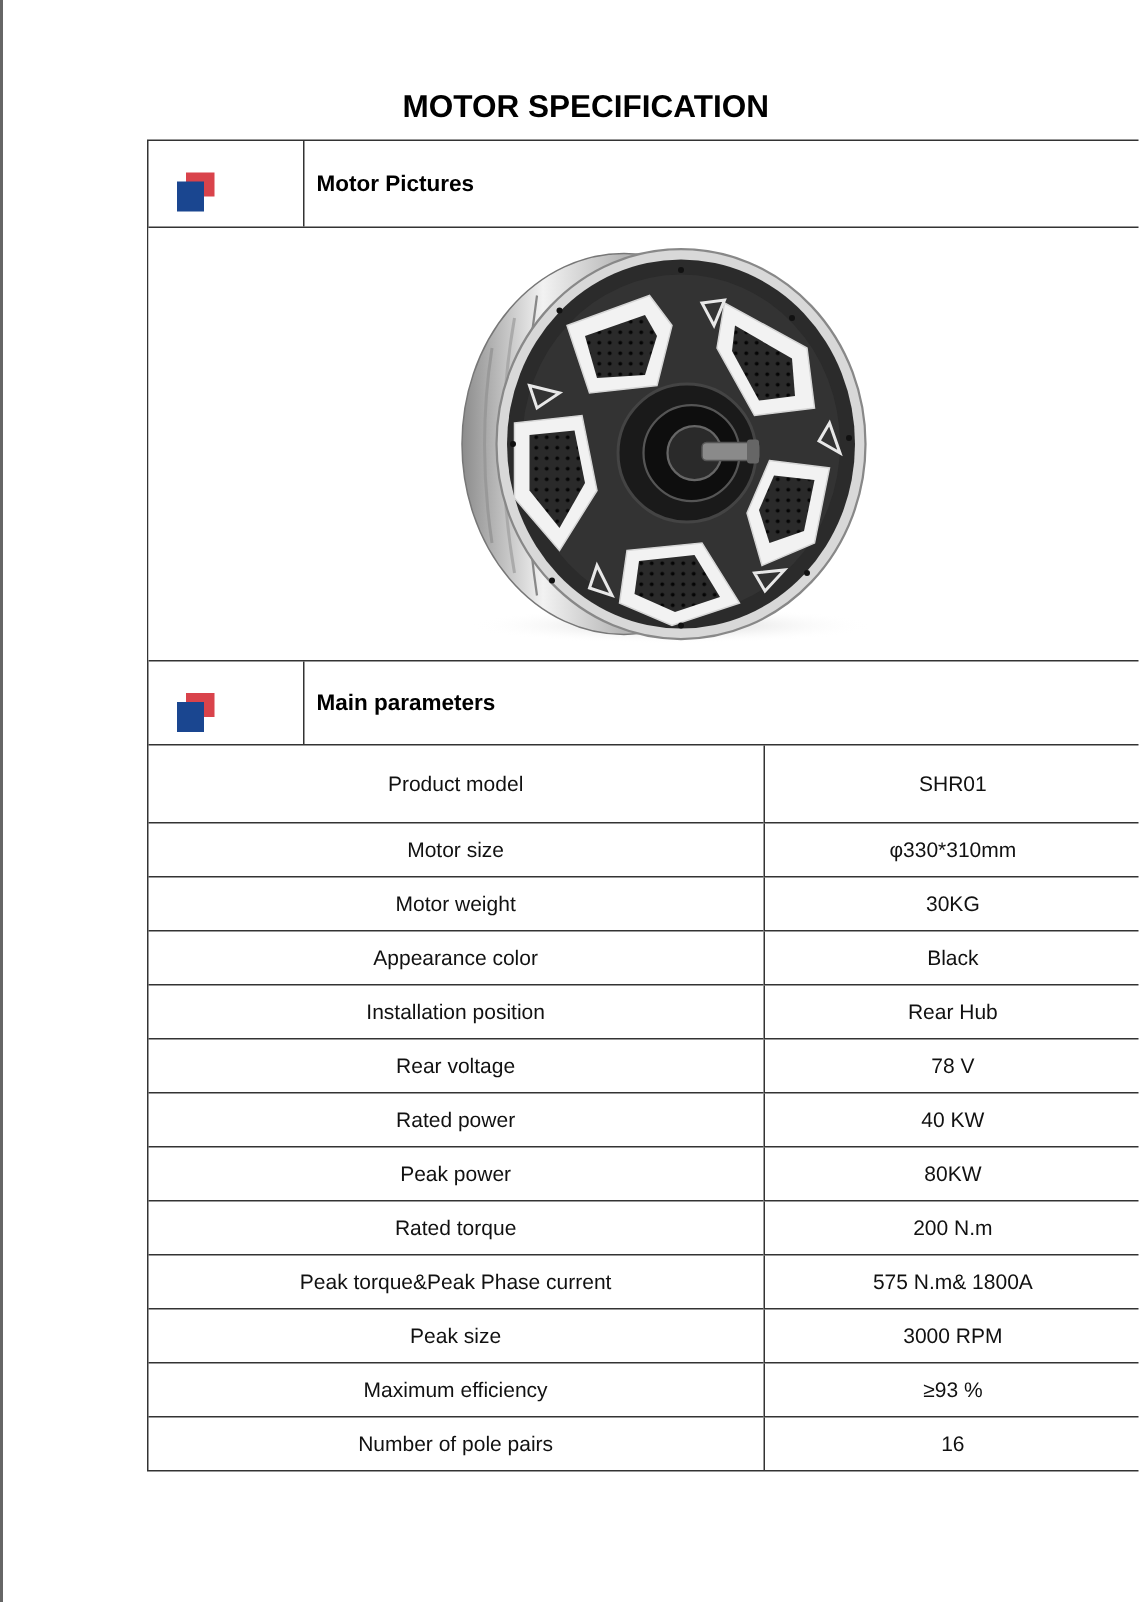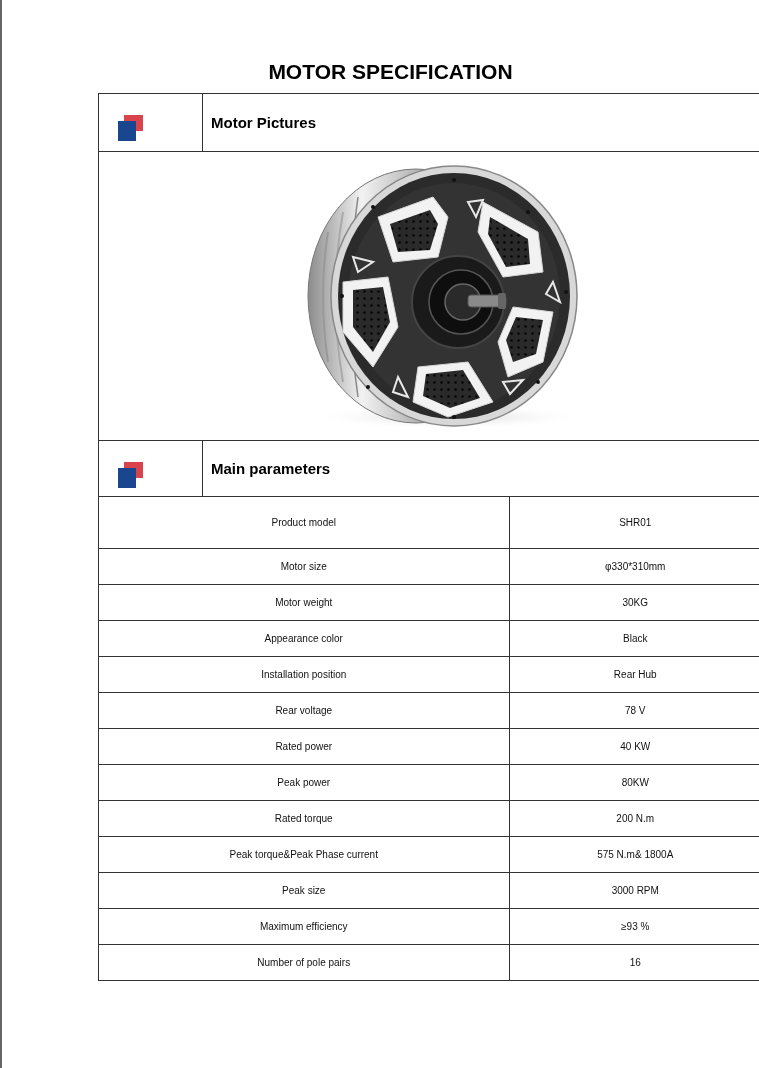--- a/index.html
+++ b/index.html
@@ -28,21 +28,21 @@
   .section-label {
     flex: 1; display: flex; align-items: center; padding-left: 8px;
     font-size: 15px; font-weight: bold; color: #000;
   }
   .picture-cell {
     height: 289px; border-bottom: 1.5px solid #333; position: relative; background: #fff;
   }
   .motor-pic { position: absolute; left: 199px; top: 10px; width: 282px; height: 270px; }
   table.params { width: 100%; border-collapse: collapse; }
   table.params td {
-    border-top: 1.5px solid #333; text-align: center; font-size: 10px; color: #111; height: 36px;
+    border-top: 1.5px solid #333; text-align: center; font-size: 14px; color: #111; height: 36px;
   }
   table.params tr:first-child td { border-top: none; height: 51px; }
   table.params td.k { width: 410px; border-right: 1.5px solid #333; }
 </style>
 </head>
 <body>
 
 <div class="page-edge"></div>
 
 <h1 class="title">MOTOR SPECIFICATION</h1>

